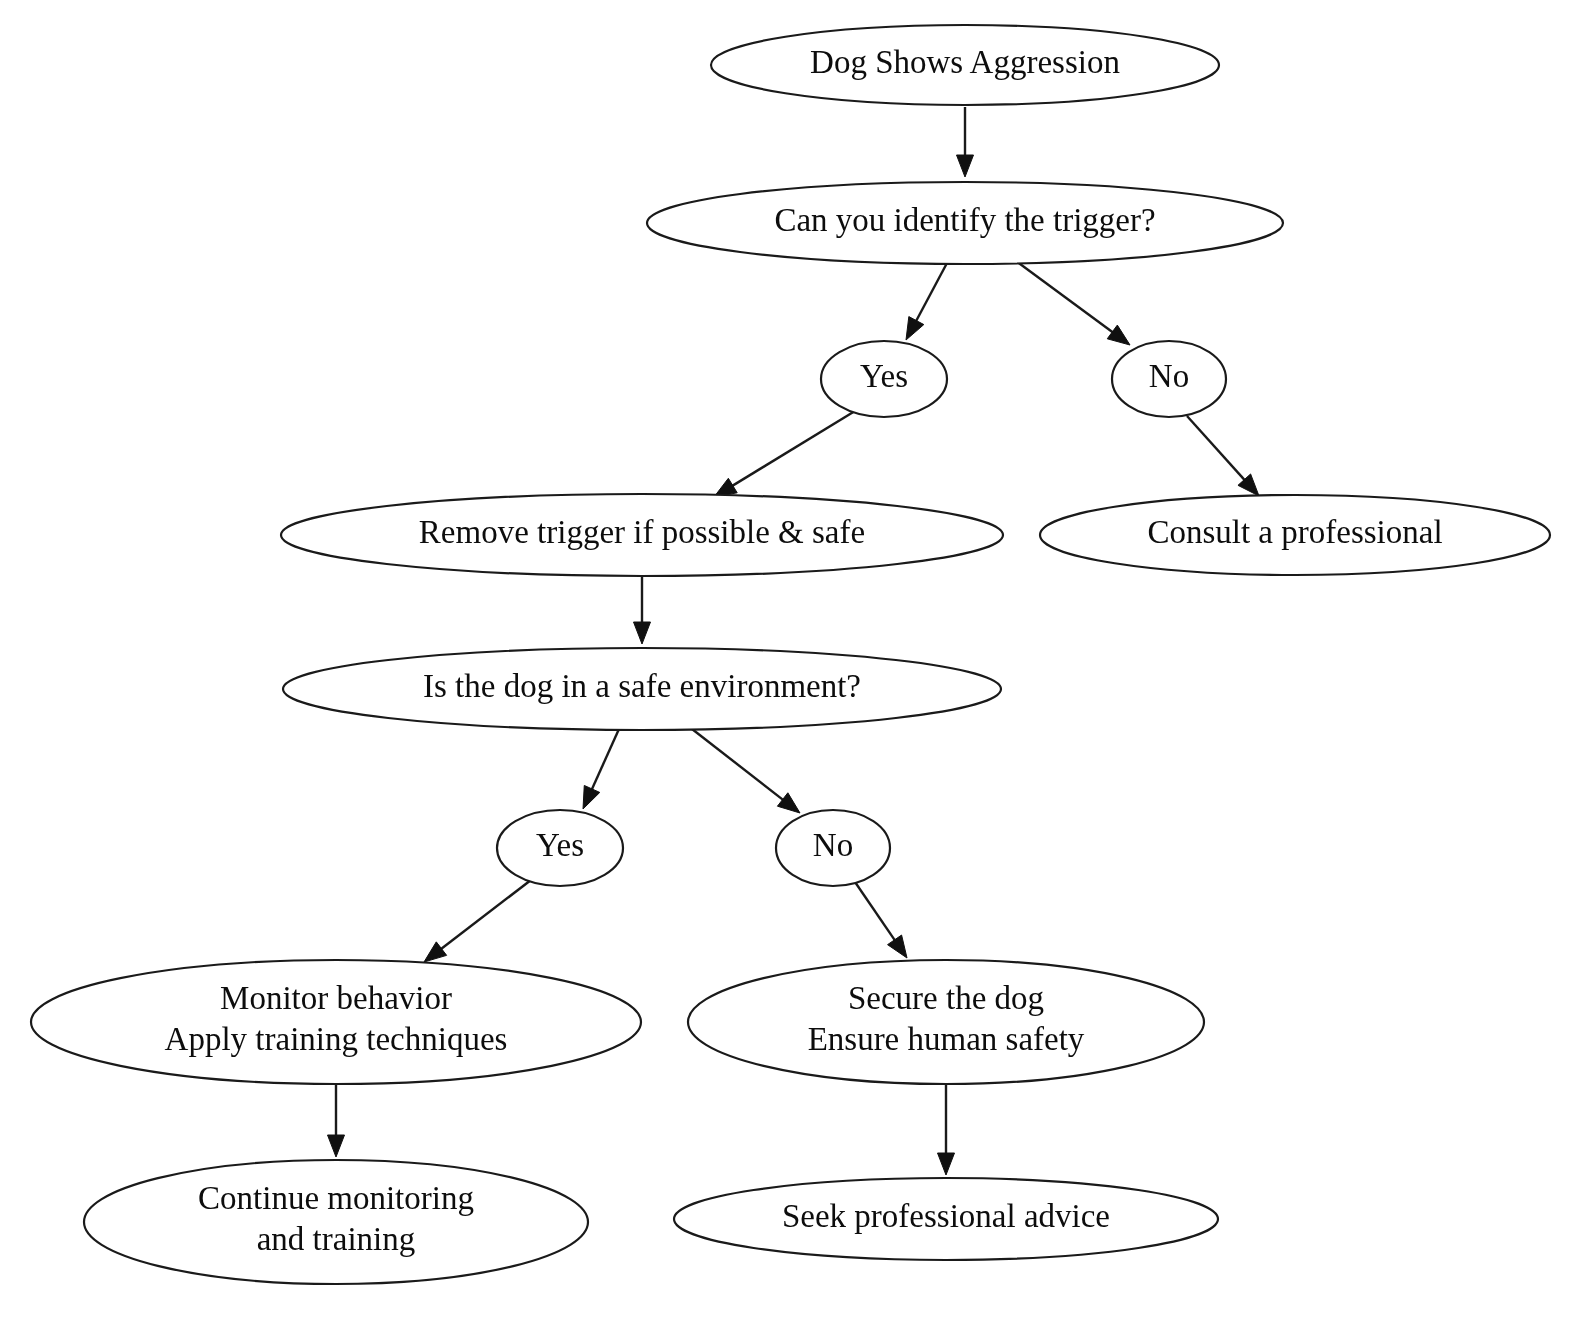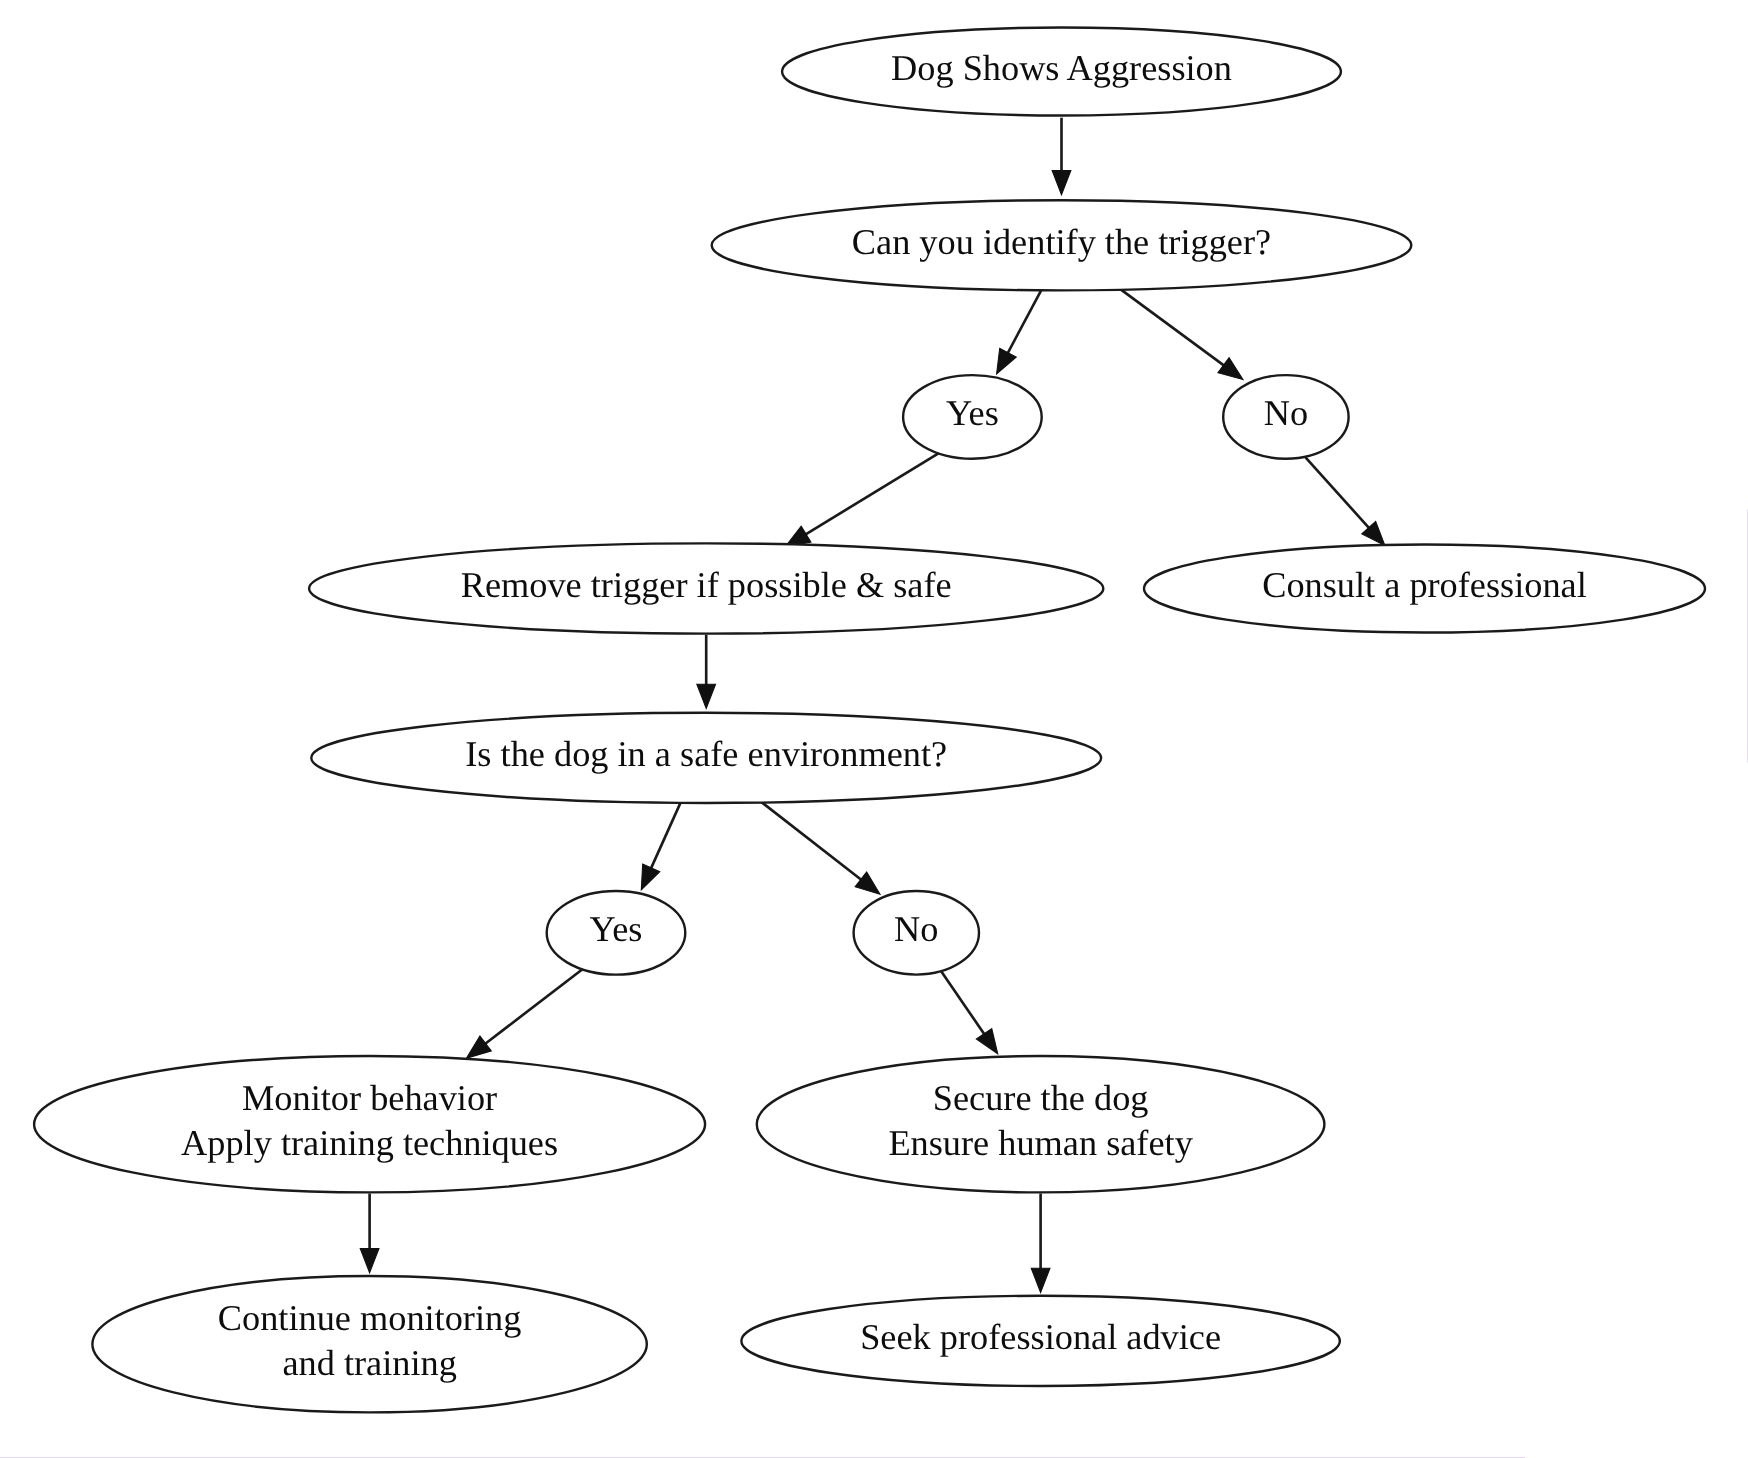--- a/index.html
+++ b/index.html
@@ -11,21 +11,21 @@
   body {
     width: 1589px;
     height: 1325px;
     font-family: "Liberation Serif", "DejaVu Serif", serif;
     overflow: hidden;
   }
   #flowchart-root {
     position: relative;
     width: 1589px;
     height: 1325px;
-    background: #6d28d9;
+    background: #c4b5fd;
     text-decoration: underline;
   }
   svg#flow-svg {
     display: block;
     width: 1589px;
     height: 1325px;
     background: #ffffff;
   }
   .node-ellipse {
     fill: #ffffff;

